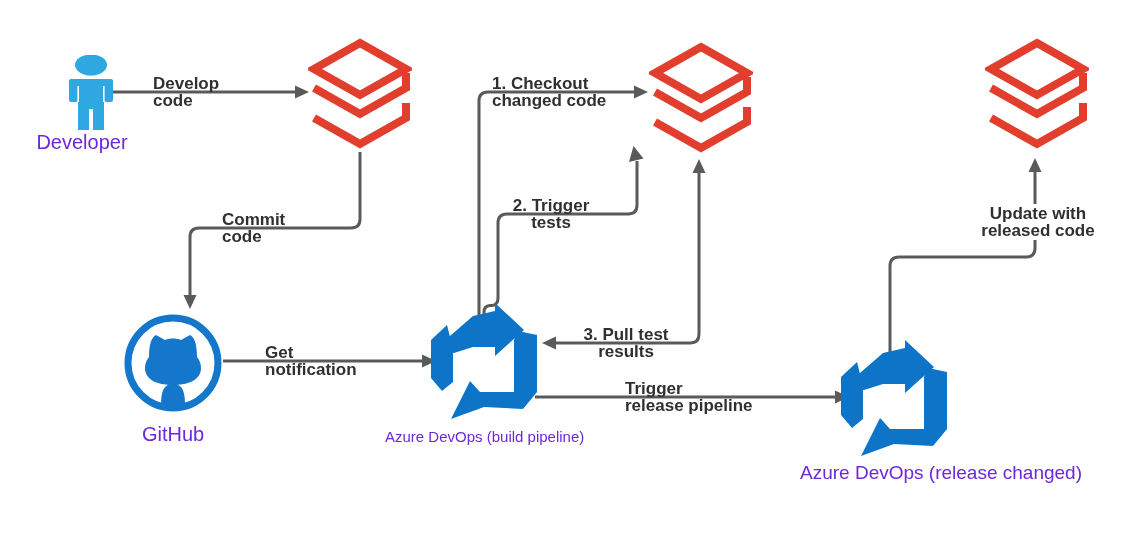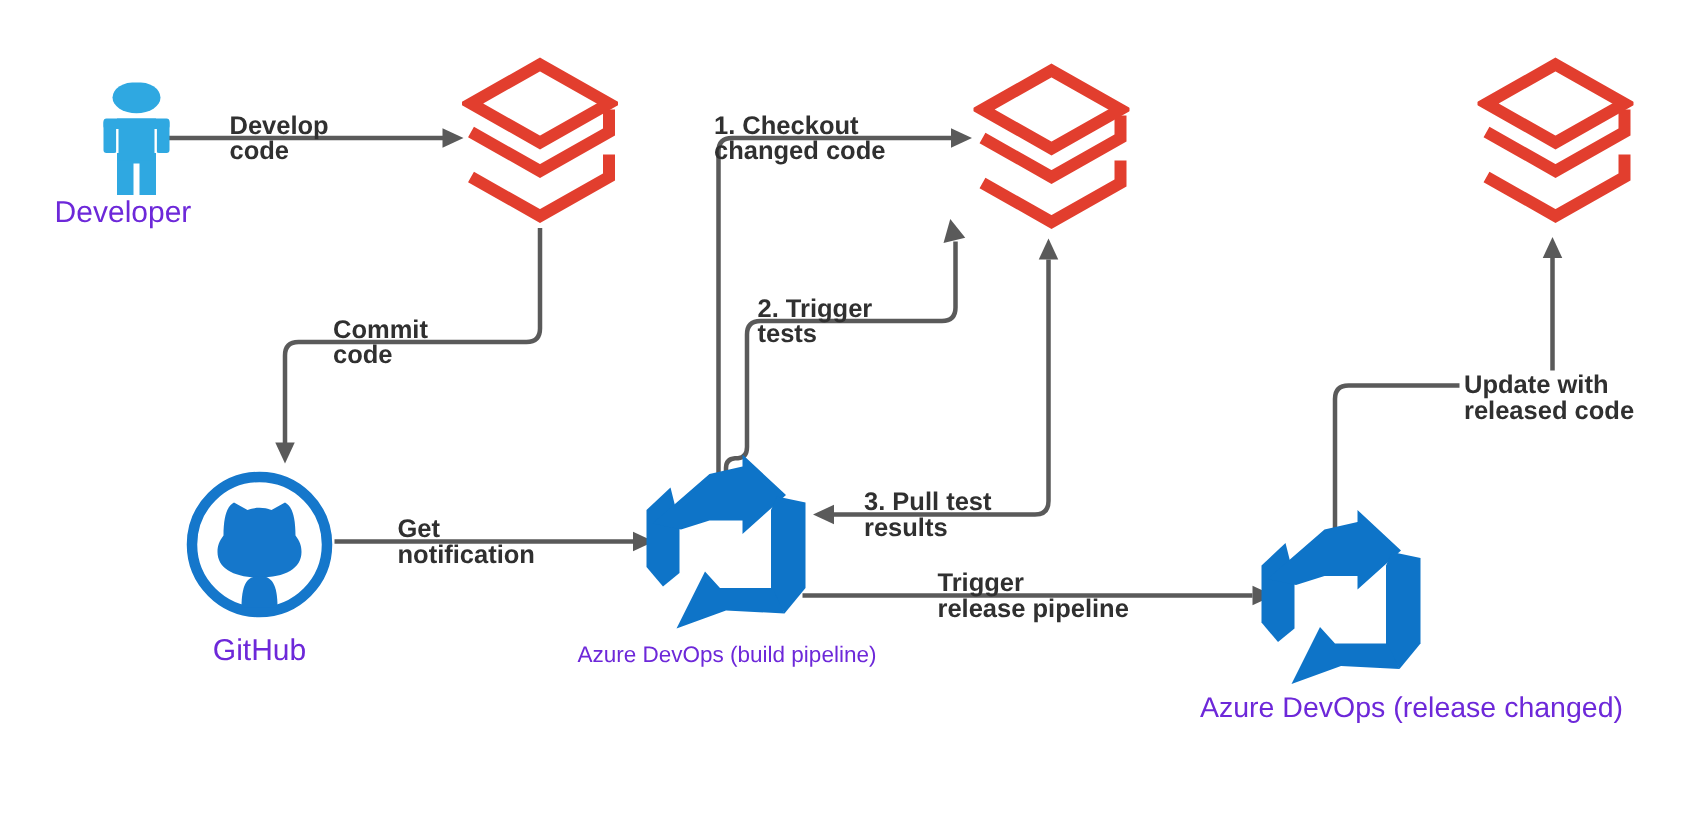--- a/index.html
+++ b/index.html
@@ -6,27 +6,27 @@
   #diagram{
     position:relative;width:1130px;height:542px;background:#ffffff;
     font-family:"Liberation Sans","DejaVu Sans",sans-serif;overflow:hidden;
   }
   .abs{position:absolute;}
   svg{display:block;}
   .edge-label{
     position:absolute;font-size:17px;font-weight:bold;color:#303030;
     line-height:17px;white-space:nowrap;
   }
-  .edge-label.center{text-align:left;}
+  .edge-label.center{text-align:center;}
   .edge-label .row{display:block;}
   .node-label{
     position:absolute;font-size:20px;font-weight:400;color:#6d28d9;
     line-height:23px;text-align:center;white-space:nowrap;
   }
-  .white-bg{background:#ffffff;padding:1px 3px;margin-top:43px;}
+  .white-bg{background:#ffffff;padding:1px 3px;}
 </style>
 </head>
 <body>
 
 <div id="diagram">
 
   <svg class="abs" style="left:0;top:0" width="1130" height="542" viewBox="0 0 1130 542" fill="none" stroke="#5A5A5A" stroke-width="3">
 
     <path d="M107 92 H296"></path>
     <polygon points="309,92 295,85.5 295,98.5" fill="#5A5A5A" stroke="none"></polygon>
@@ -126,21 +126,21 @@
   <div class="edge-label" style="left:222px;top:211px">
     <span class="row">Commit</span>
     <span class="row">code</span>
   </div>
 
   <div class="edge-label" style="left:265px;top:344px">
     <span class="row">Get</span>
     <span class="row">notification</span>
   </div>
 
-  <div class="edge-label" style="left:476px;top:75px">
+  <div class="edge-label" style="left:492px;top:75px">
     <span class="row">1. Checkout</span>
     <span class="row">changed code</span>
   </div>
 
   <div class="edge-label center" style="left:505px;top:197px;width:92px">
     <span class="row">2. Trigger</span>
     <span class="row">tests</span>
   </div>
 
   <div class="edge-label center" style="left:576px;top:326px;width:100px">

